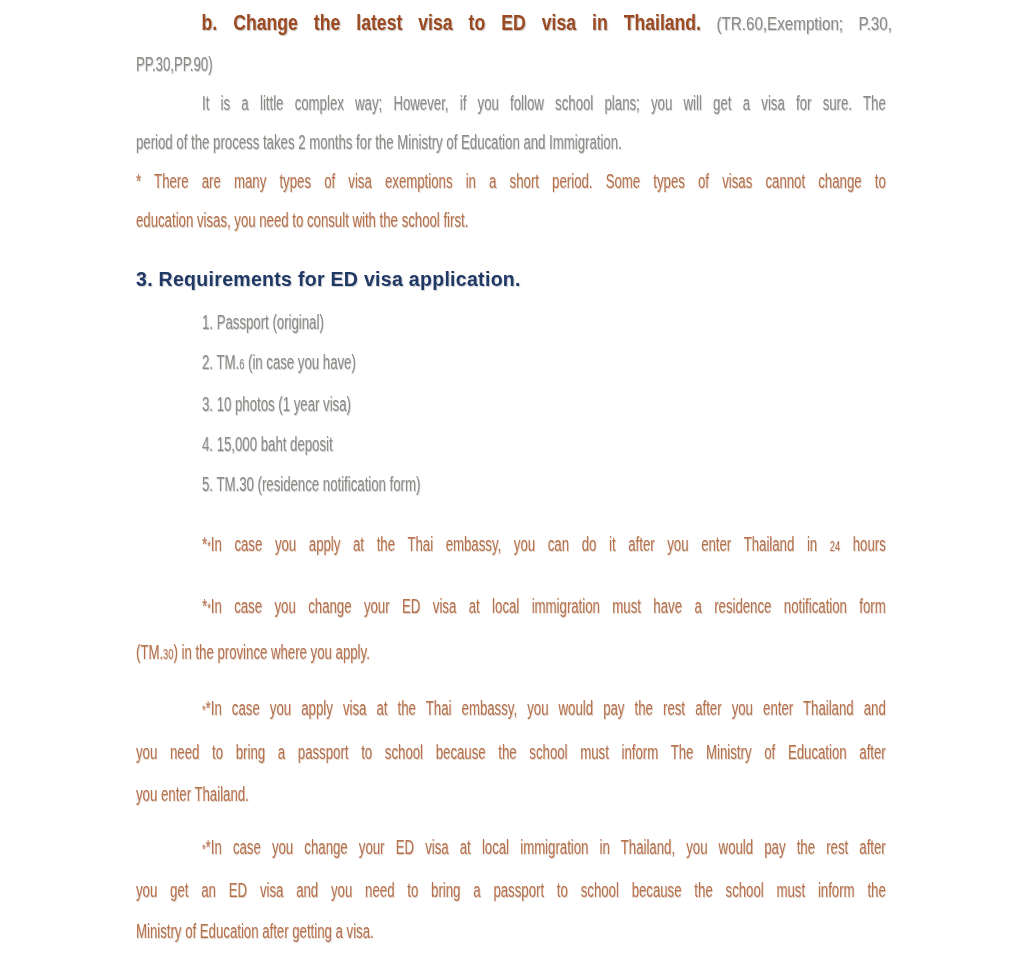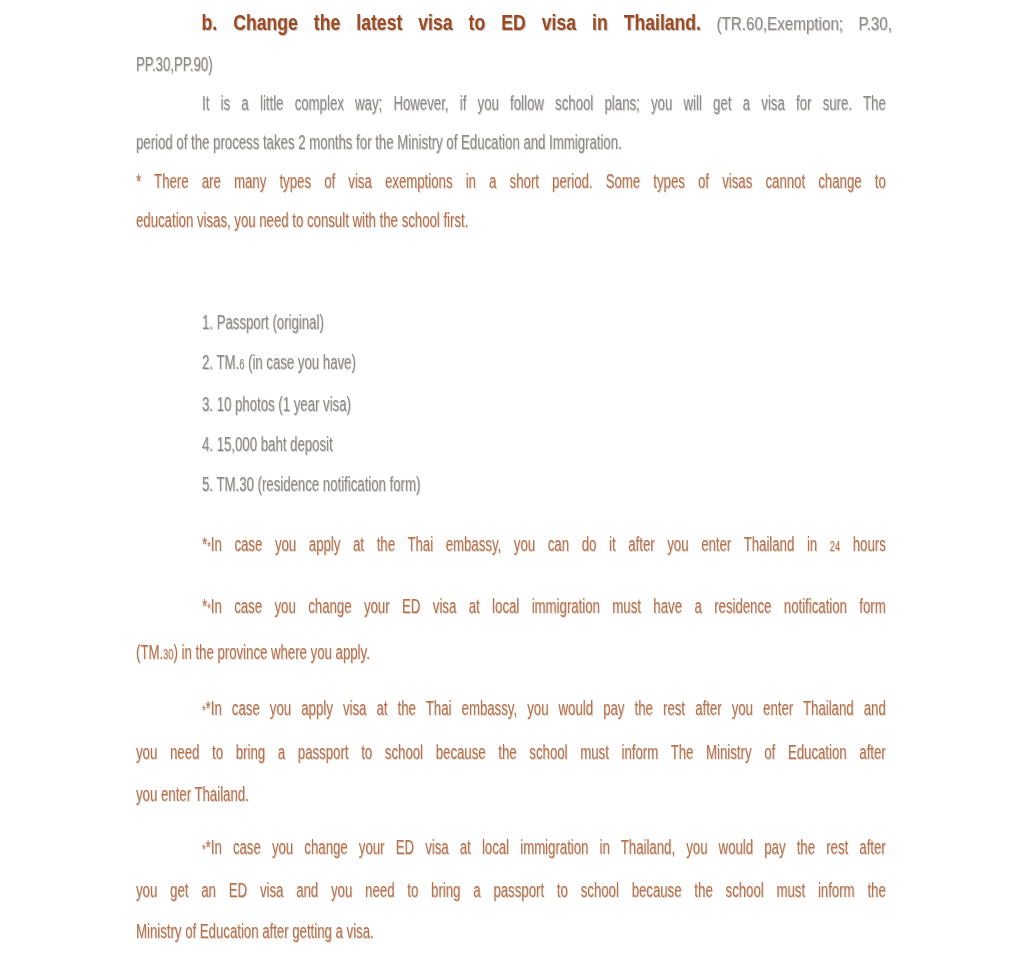--- a/index.html
+++ b/index.html
@@ -44,20 +44,23 @@
   </div>
 
   <div class="grp cond" id="g-cont">
     <div class="line gray">PP.30,PP.90)</div>
     <div class="line gray ind j">It is a little complex way; However, if you follow school plans; you will get a visa for sure. The</div>
     <div class="line gray">period of the process takes 2 months for the Ministry of Education and Immigration.</div>
     <div class="line orange j">* There are many types of visa exemptions in a short period. Some types of visas cannot change to</div>
     <div class="line orange">education visas, you need to consult with the school first.</div>
   </div>
 
+  <div class="grp" id="g-req-heading">
+    <div class="line navy">3. Requirements for ED visa application.</div>
+  </div>
 
   <div class="grp cond" id="g-req-list">
     <div class="line gray ind">1. Passport (original)</div>
     <div class="line gray ind"><span>2. TM.</span><span class="sm">6</span><span> (in case you have)</span></div>
     <div class="line gray ind">3. 10 photos (1 year visa)</div>
     <div class="line gray ind">4. 15,000 baht deposit</div>
     <div class="line gray ind">5. TM.30 (residence notification form)</div>
   </div>
 
   <div class="grp cond" id="g-n1">

